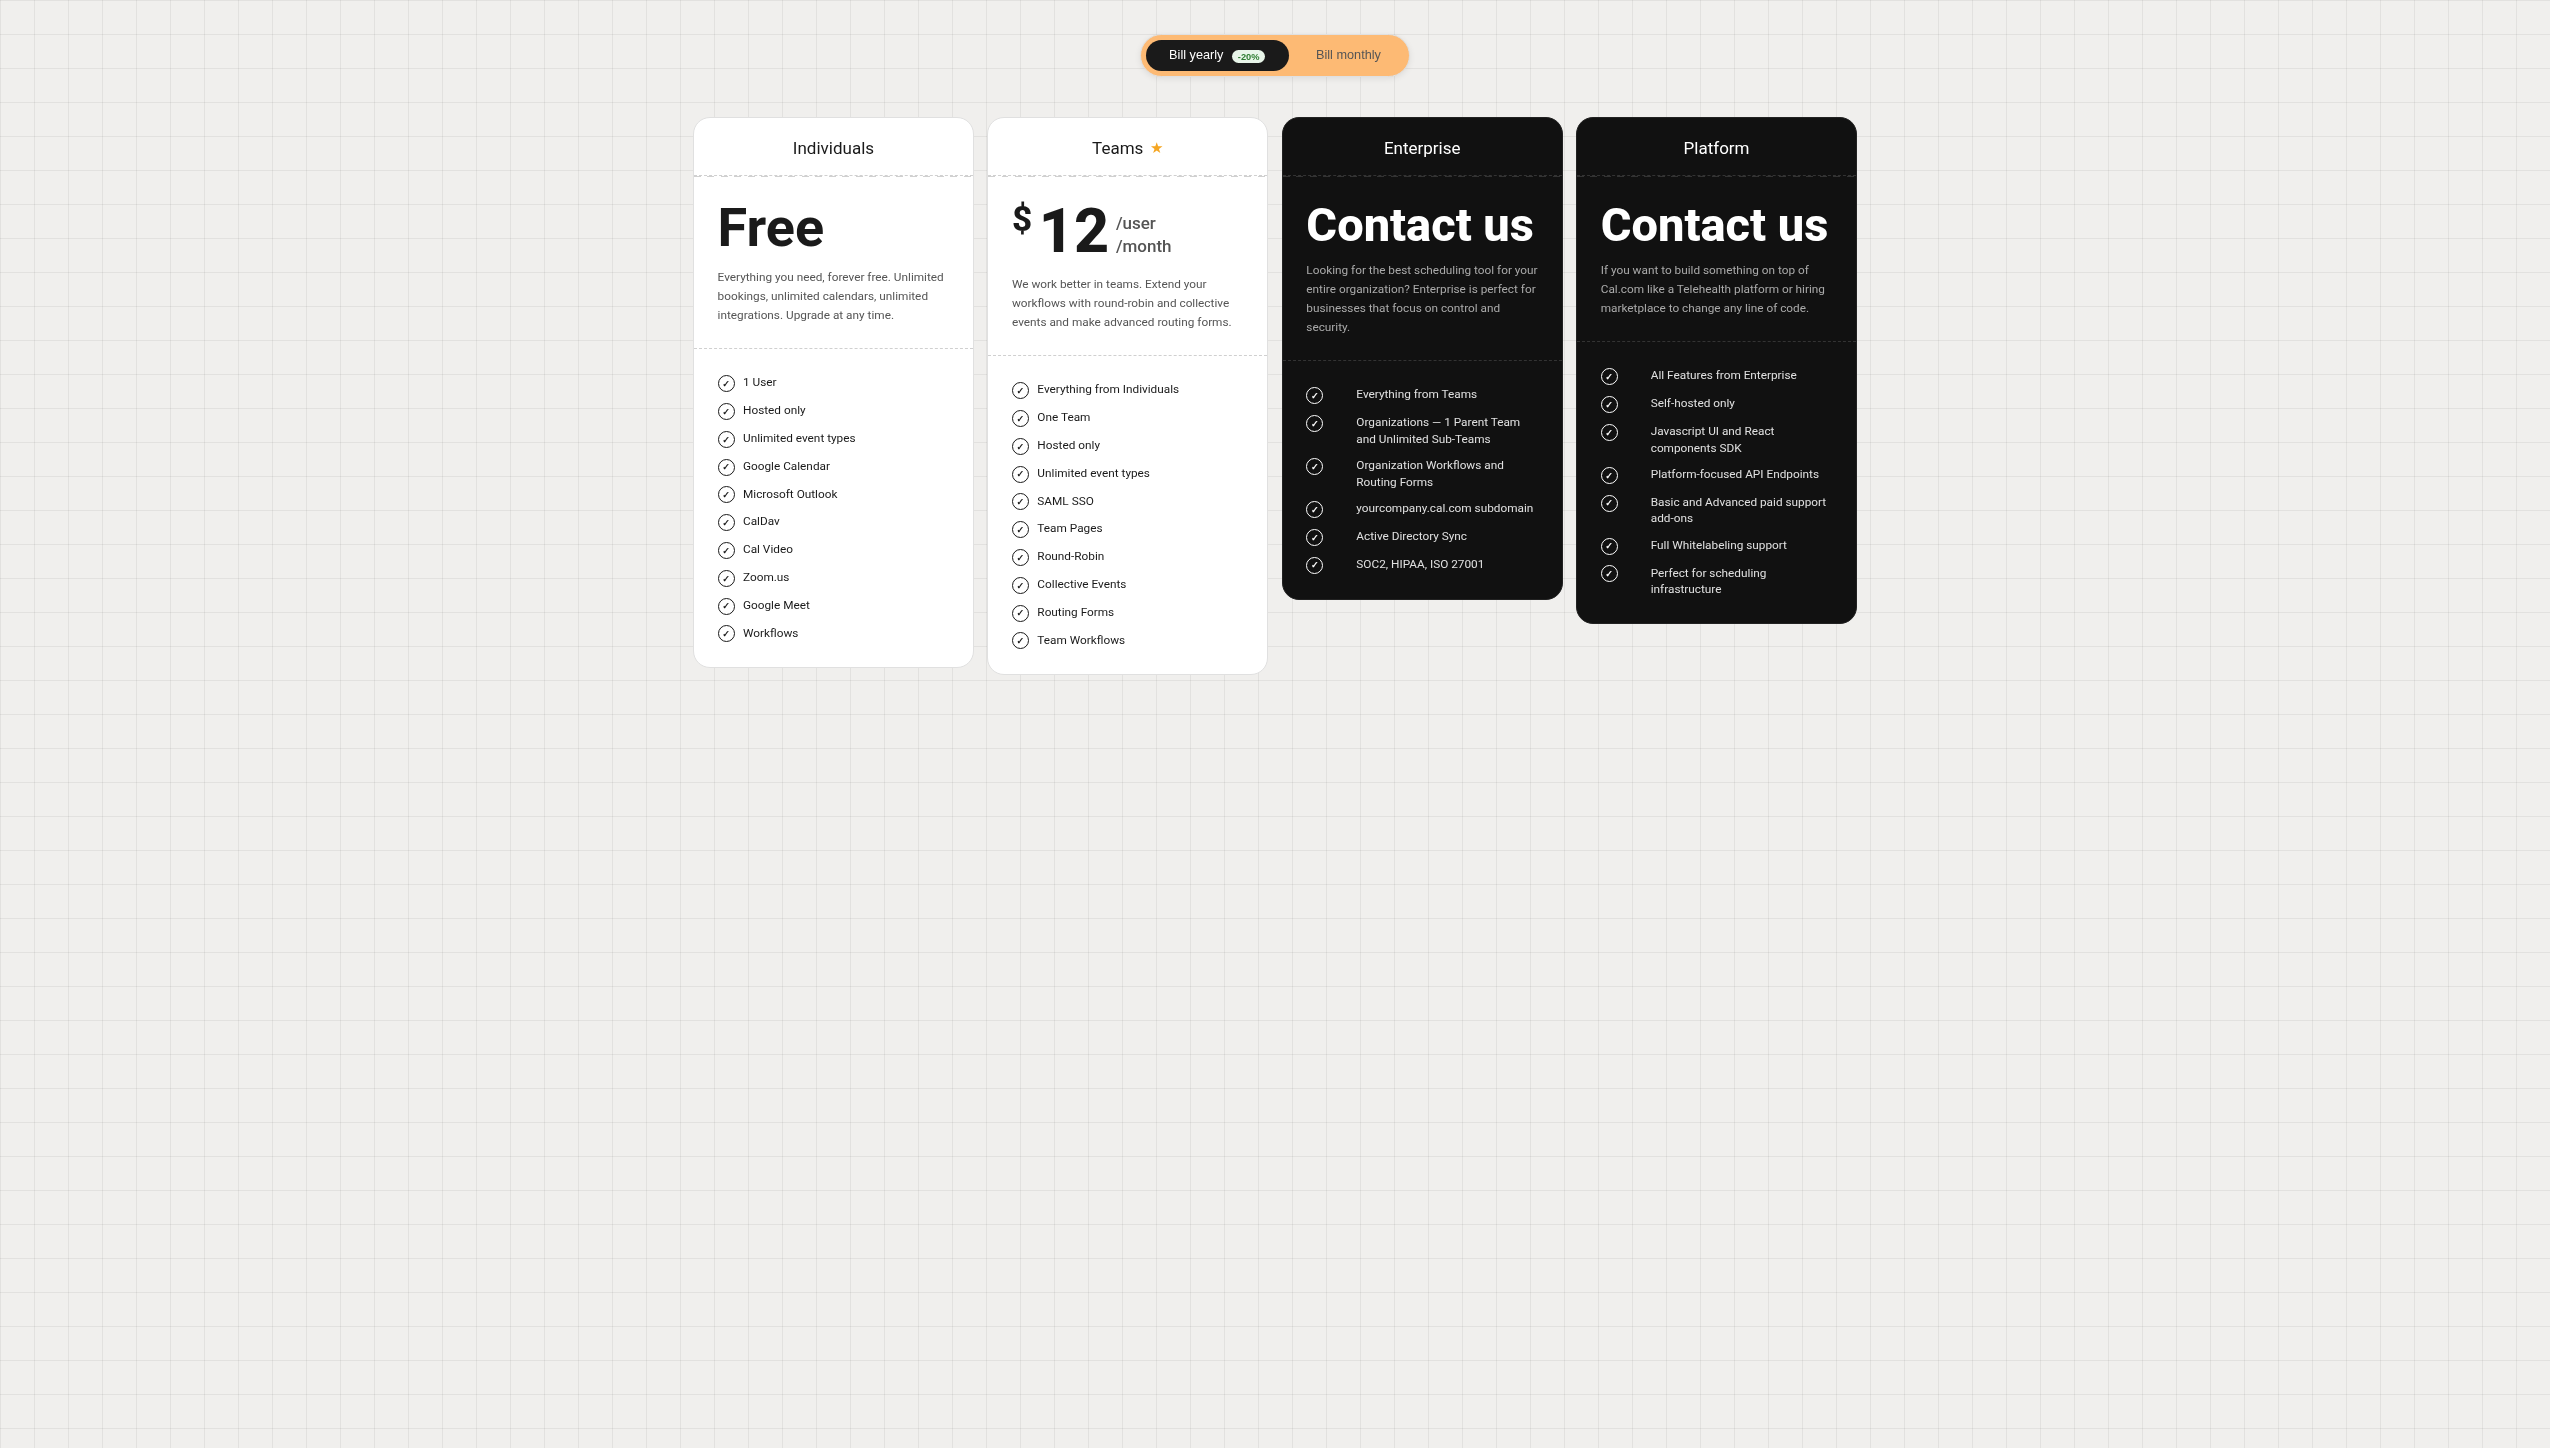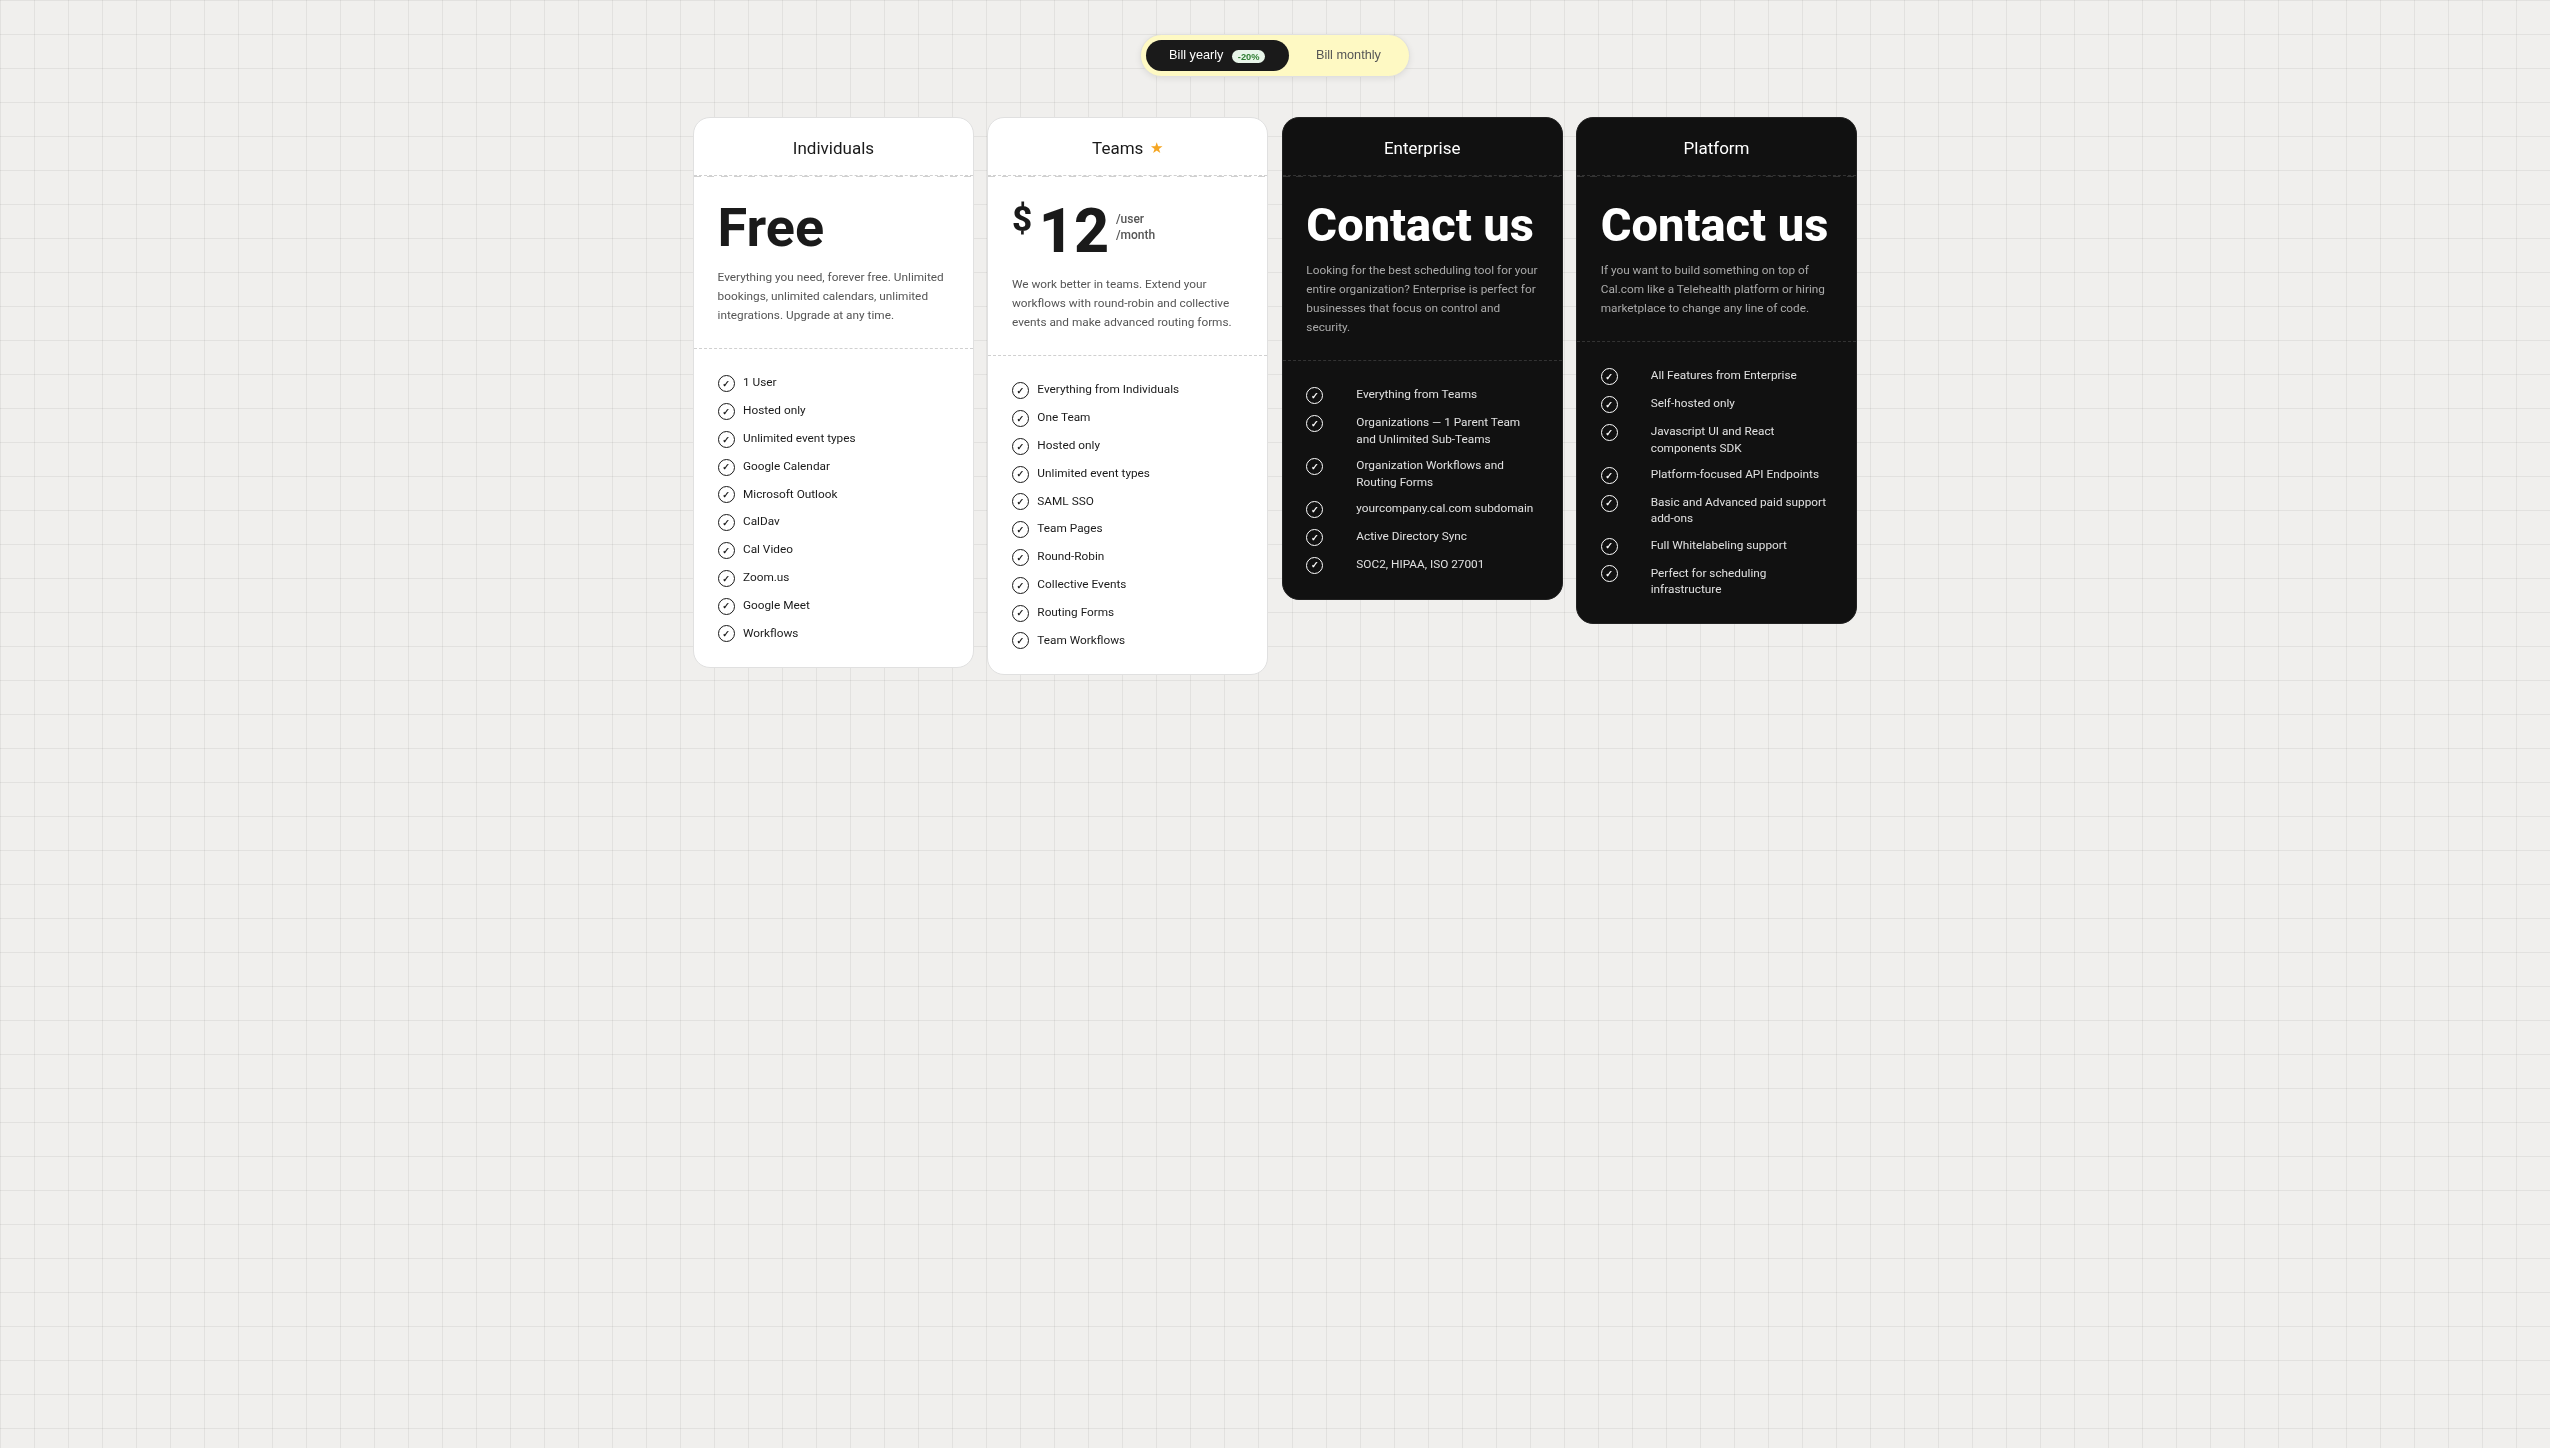--- a/index.html
+++ b/index.html
@@ -15,21 +15,21 @@
       background-size: 34px 34px;
     }
 
     .billing-toggle {
       display: flex;
       justify-content: center;
       margin-bottom: 40px;
     }
 
     .toggle-container {
-      background: #fef9c3;
+      background: #fdba74;
       border-radius: 42px;
       padding: 5px;
       display: flex;
       gap: 3.4px;
       border: 0.8px solid #e0e0e0;
       box-shadow: 0 1.7px 6.7px rgba(0,0,0,0.08);
     }
 
     .toggle-btn {
       padding: 8.4px 23.6px;
@@ -149,21 +149,21 @@
       font-size: 61px;
       font-weight: 800;
       color: #1a1a1a;
       line-height: 1;
     }
 
     .price-per {
       display: flex;
       flex-direction: column;
       justify-content: center;
-      font-size: 12px;
+      font-size: 17px;
       color: #555;
       font-weight: 500;
       line-height: 1.3;
       padding-top: 11.8px;
     }
 
     .price-contact {
       font-size: 47px;
       font-weight: 800;
       color: #ffffff;

